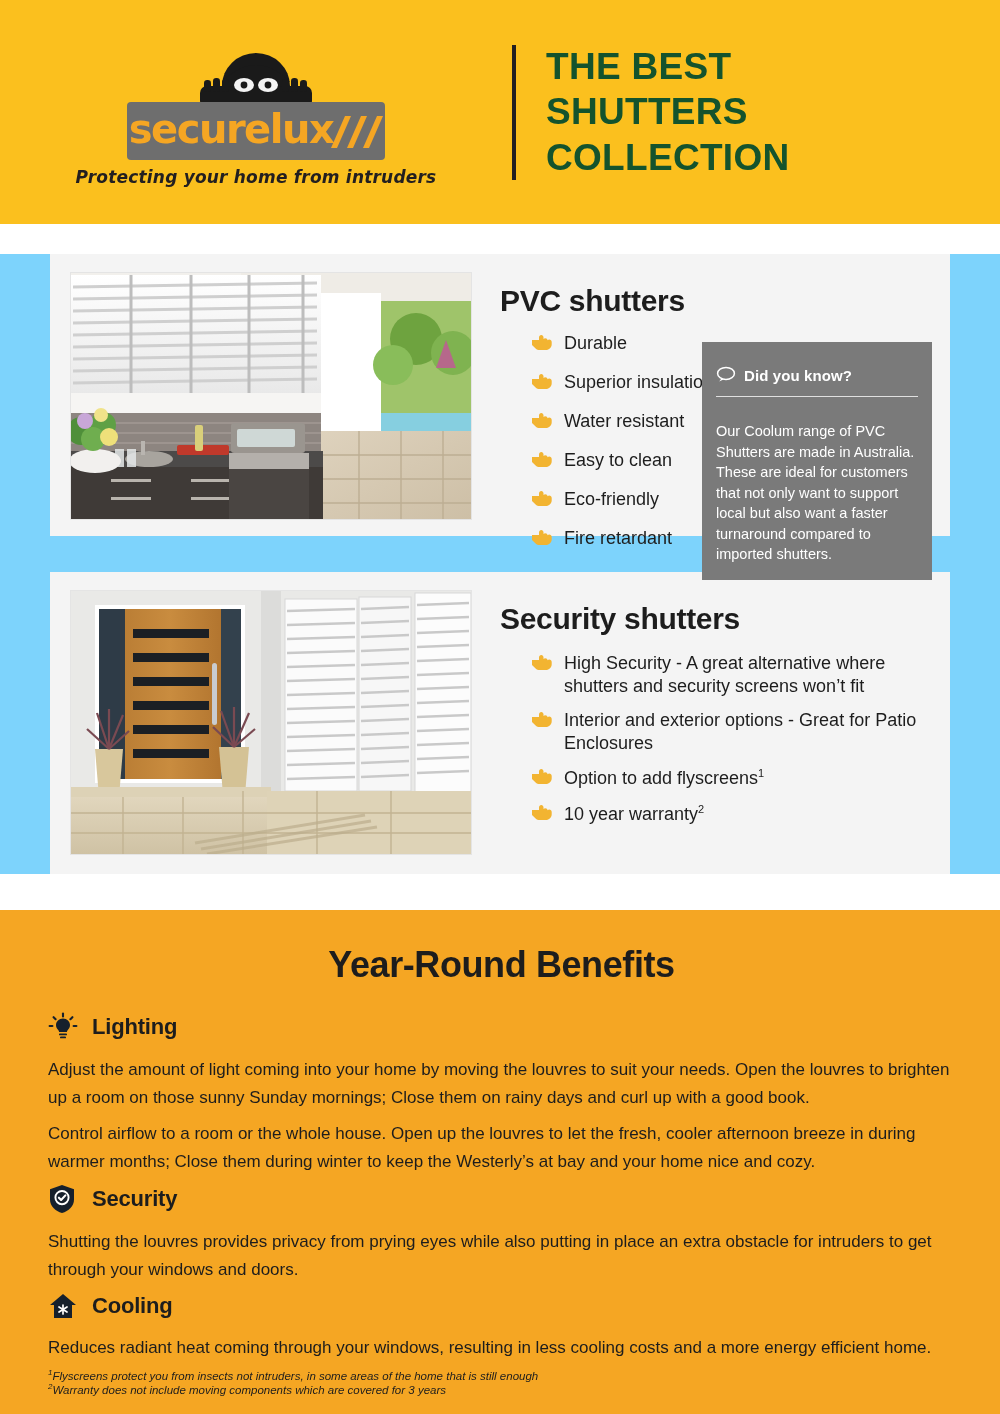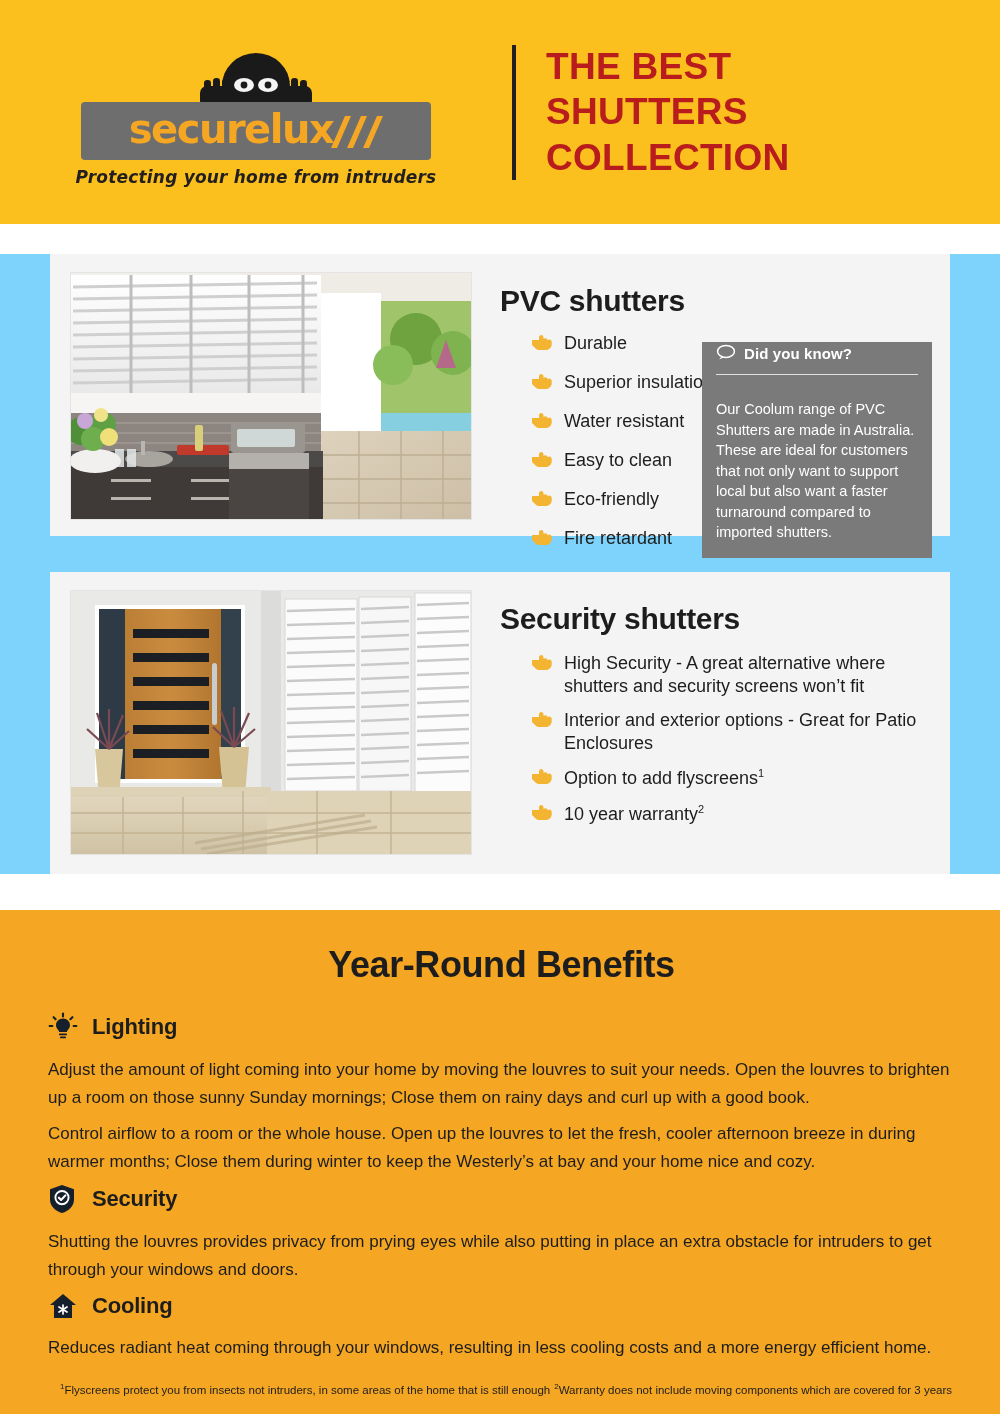--- a/index.html
+++ b/index.html
@@ -33,21 +33,21 @@
     padding-top: 14px;
   }
   .burglar {
     position: relative;
     width: 300px;
     height: 58px;
     margin-bottom: -8px;
   }
   .logo-bar {
     position: relative;
-    width: 350px;
+    width: 258px;
     height: 58px;
     background: #6e6e6e;
     border-radius: 4px;
     display: flex;
     align-items: center;
     justify-content: center;
     z-index: 3;
   }
   .logo-word {
     font-family: "DejaVu Sans", sans-serif;
@@ -80,21 +80,21 @@
     height: 135px;
     background: #231f20;
     margin-right: 30px;
   }
   .header-title {
     font-family: "Liberation Sans", sans-serif;
     font-weight: bold;
     font-size: 37px;
     line-height: 1.22;
     letter-spacing: 0.3px;
-    color: #b91c1c;
+    color: #14532d;
   }
   .header-title span { display: block; }
 
   
   .cards-area { padding: 0 0 0 0; background: #7dd3fc; }
 
   .card {
     background: #f4f4f4;
     margin: 0 50px;
     padding: 18px 20px;
@@ -148,21 +148,21 @@
   sup { font-size: 11px; vertical-align: super; }
 
   
   .dyk {
     position: absolute;
     right: -2px;
     top: 70px;
     width: 230px;
     background: #7a7a7a;
     color: #ffffff;
-    padding: 2px 14px 15px 14px;
+    padding: 24px 14px 15px 14px;
   }
   .dyk-head {
     display: flex;
     align-items: center;
     font-size: 15px;
     font-weight: bold;
     letter-spacing: 0.1px;
   }
   .dyk-head .bubble { flex: none; margin-right: 8px; }
   .dyk-rule { height: 1px; background: #e0e0e0; margin: 11px 0 10px 0; }
@@ -206,26 +206,28 @@
     letter-spacing: -0.2px;
   }
   .benefit-text {
     font-size: 17px;
     line-height: 1.62;
     color: #1d1d1d;
   }
 
   .footnotes {
     position: absolute;
-    left: 60px; right: 48px;
+    left: 48px; right: 48px;
     bottom: 18px;
     display: flex;
     justify-content: space-between;
+    font-style: italic;
     font-size: 11.5px;
     color: #1d1d1d;
+    flex-direction: column;
   }
   .footnotes sup { font-size: 8px; }
 </style>
 </head>
 <body>
 
 <div class="page">
 
   <div class="header">
 

